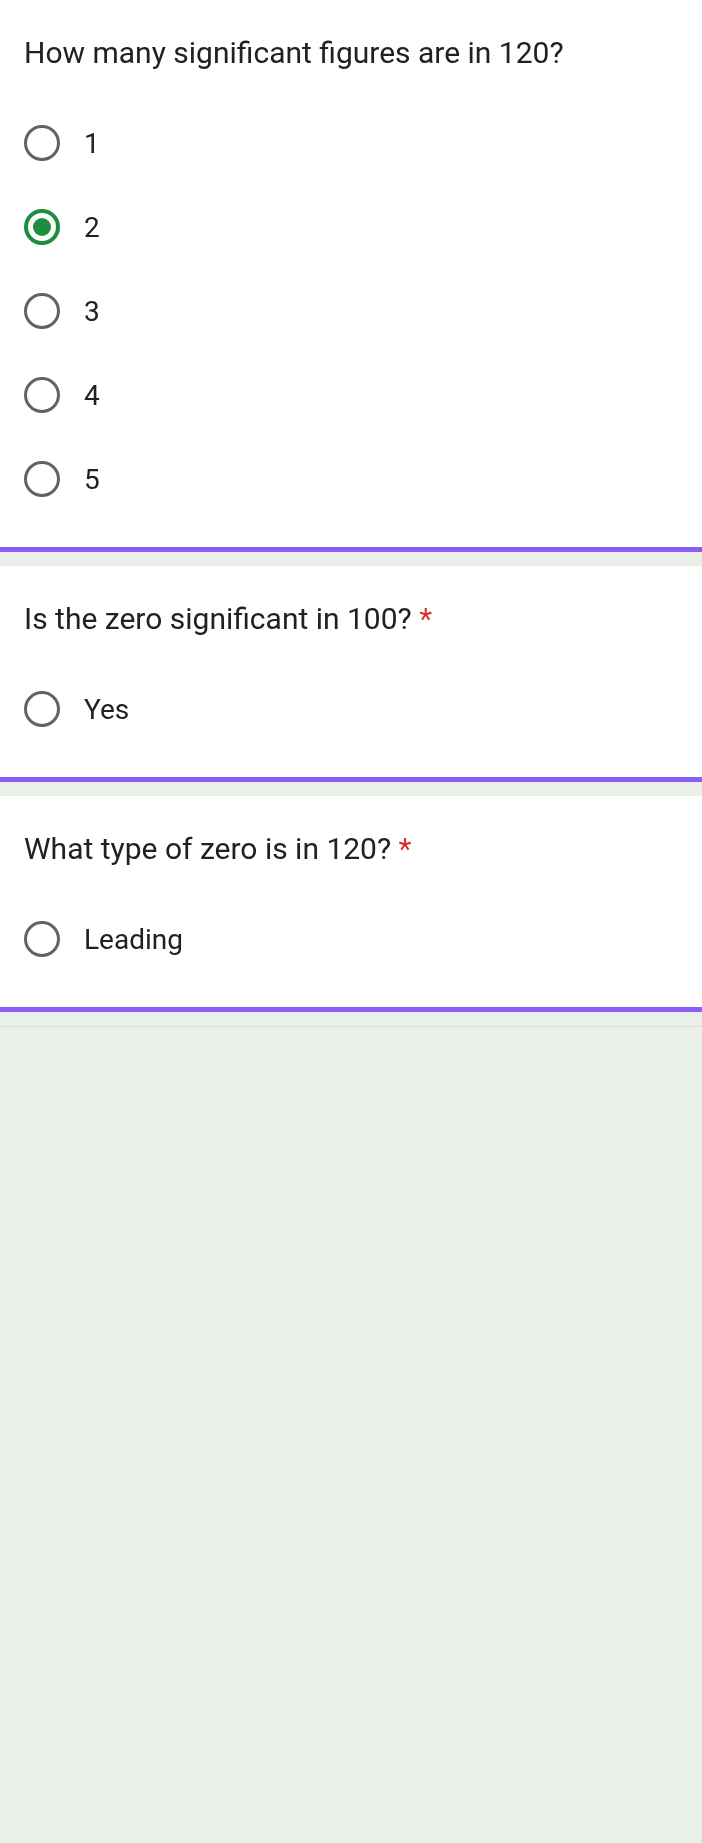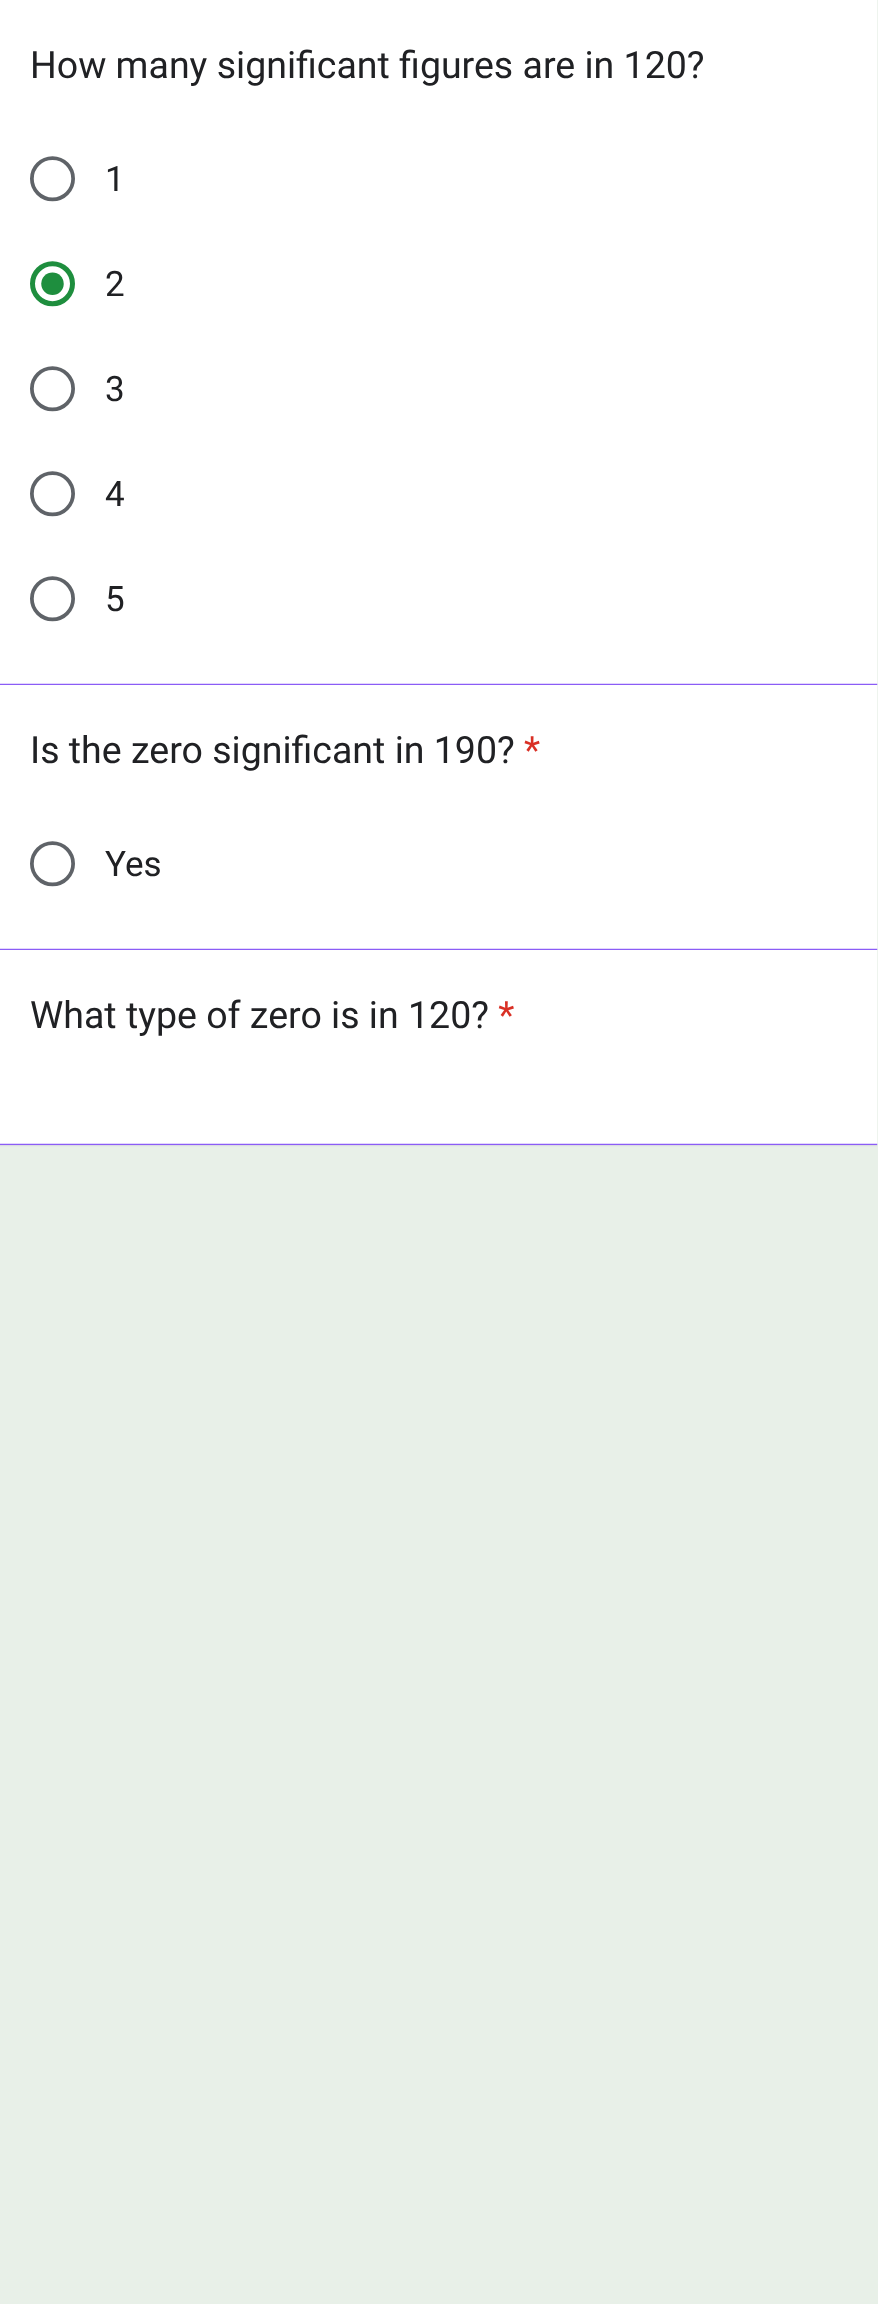--- a/index.html
+++ b/index.html
@@ -8,21 +8,22 @@
     padding: 0;
   }
   body {
     font-family: 'Roboto', 'Arial', sans-serif;
     background: #e8f0e8;
     width: 702px;
   }
   .question-card {
     background: #ffffff;
     padding: 30px 24px 40px 24px;
-    border-bottom: 1px solid #8b5cf6;
+    border-bottom: 5px solid #8b5cf6;
+    margin-bottom: 14px;
   }
   .question-card:last-of-type {
     margin-bottom: 0;
   }
   .question-title {
     font-size: 30px;
     color: #202124;
     line-height: 1.5;
     margin-bottom: 40px;
     font-weight: 400;
@@ -102,27 +103,31 @@
     <span class="option-label">4</span>
   </div>
   <div class="option-row">
     <div class="radio-outer"></div>
     <span class="option-label">5</span>
   </div>
 </div>
 
 <div class="question-card">
   <div class="question-title">
-    <span>Is the zero significant in 190? </span><span class="required-asterisk">*</span>
+    <span>Is the zero significant in 100? </span><span class="required-asterisk">*</span>
   </div>
   <div class="option-row">
     <div class="radio-outer"></div>
     <span class="option-label">Yes</span>
   </div>
 </div>
 
 <div class="question-card">
   <div class="question-title">
     <span>What type of zero is in 120? </span><span class="required-asterisk">*</span>
   </div>
+  <div class="option-row">
+    <div class="radio-outer"></div>
+    <span class="option-label">Leading</span>
+  </div>
 </div>
 
 <div class="spacer-bottom"></div>
 
 </body></html>

